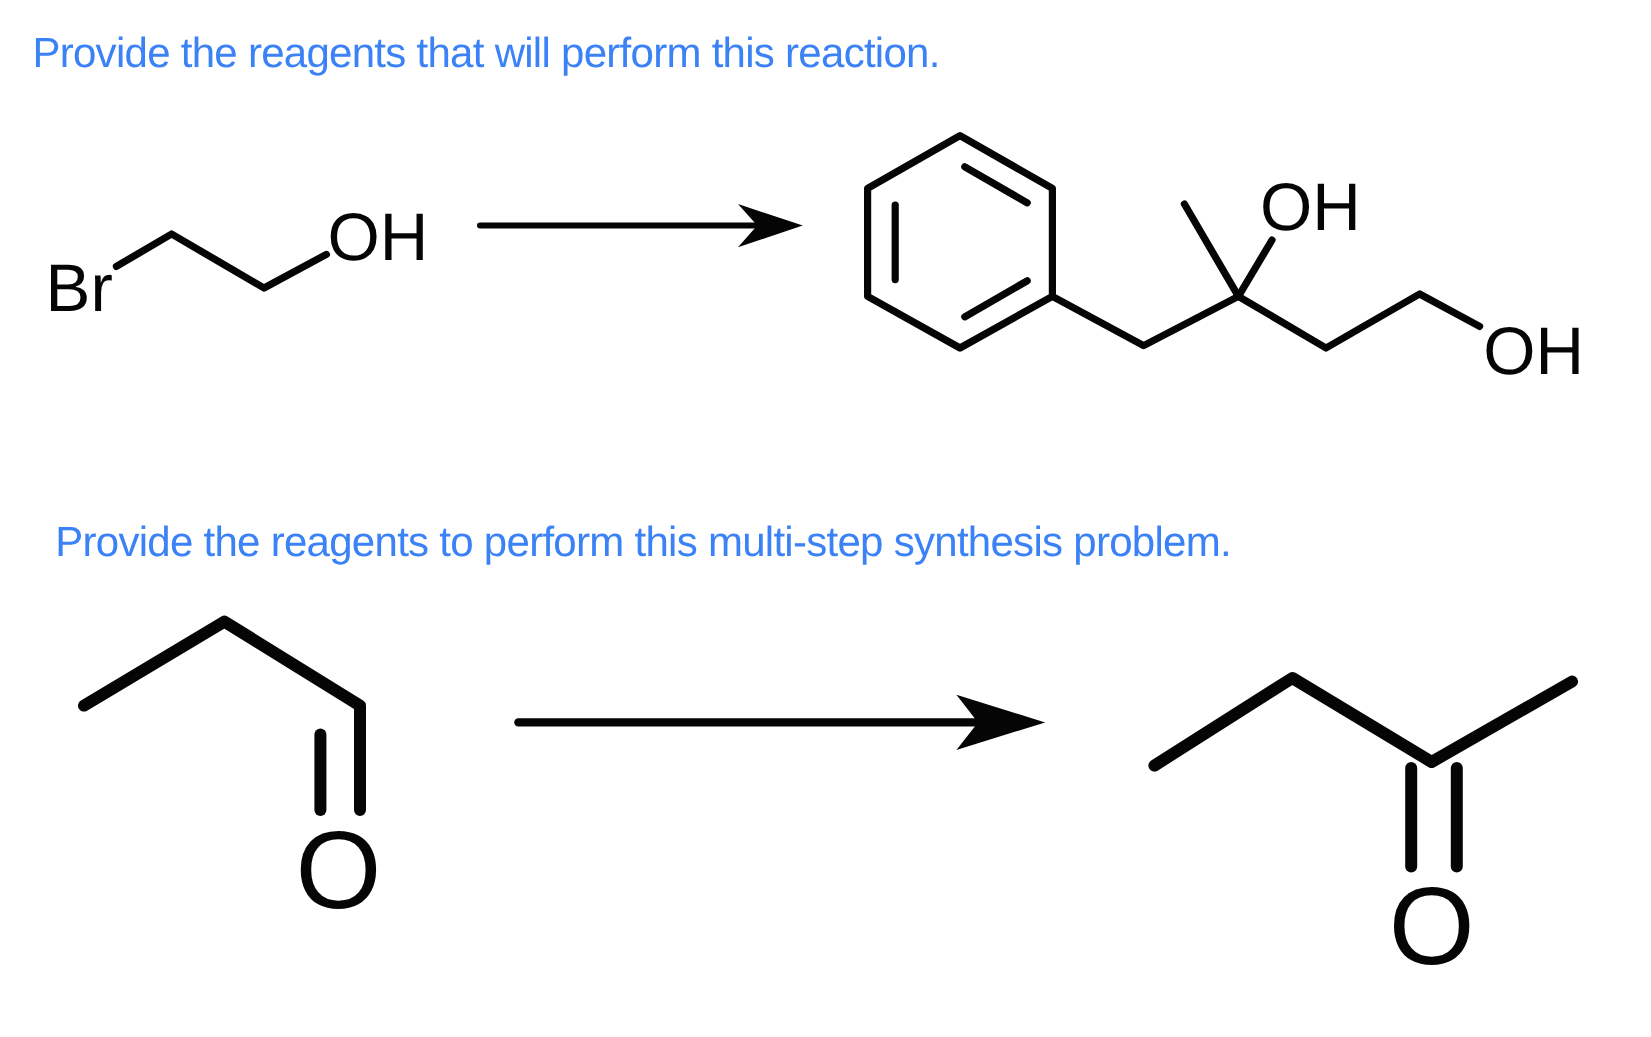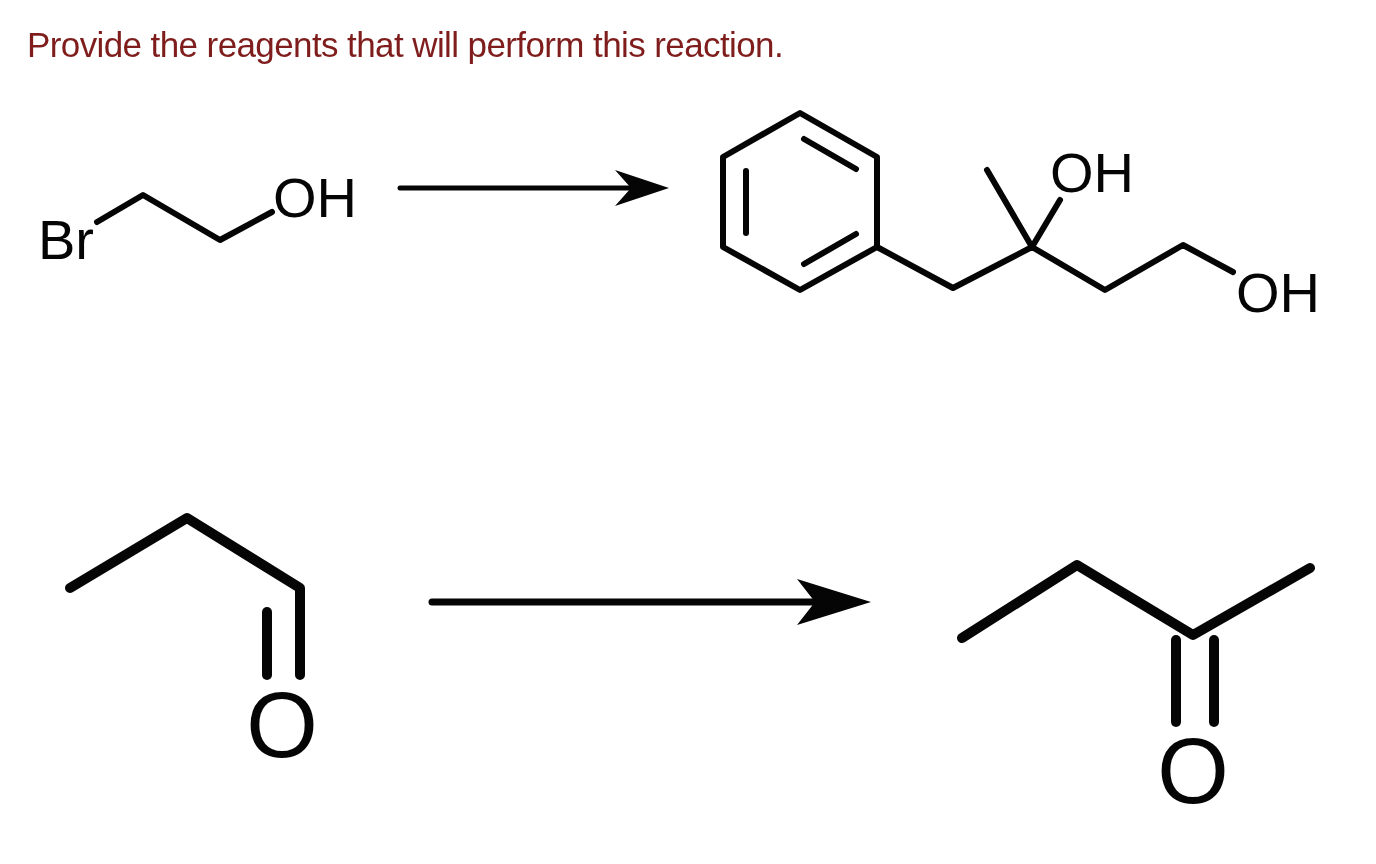--- a/index.html
+++ b/index.html
@@ -10,21 +10,21 @@
   .page {
     position: relative;
     width: 1376px;
     height: 864px;
     background: #ffffff;
     overflow: hidden;
     font-family: "Liberation Sans", sans-serif;
   }
   .prompt {
     position: absolute;
-    color: #7f1d1d;
+    color: #3b82f6;
     font-size: 35px;
     letter-spacing: -0.6px;
     white-space: nowrap;
     line-height: 1.2;
   }
   .prompt-1 { left: 27px; top: 24px; }
   .prompt-2 { left: 46px; top: 431px; }
   .canvas {
     position: absolute;
     left: 0;
@@ -54,20 +54,21 @@
     fill: #050505;
   }
 </style>
 </head>
 <body>
 
 <div class="page">
 
   <div class="prompt prompt-1">Provide the reagents that will perform this reaction.</div>
 
+  <div class="prompt prompt-2">Provide the reagents to perform this multi-step synthesis problem.</div>
 
   <svg class="canvas" viewBox="0 0 1376 864" xmlns="http://www.w3.org/2000/svg">
 
     <g>
 
       <g>
         <text class="atom-lbl" x="38" y="259">Br</text>
         <polyline class="bond b1" points="97,222 143,195 220,240 272,212"></polyline>
         <text class="atom-lbl" x="273" y="217">OH</text>
       </g>

